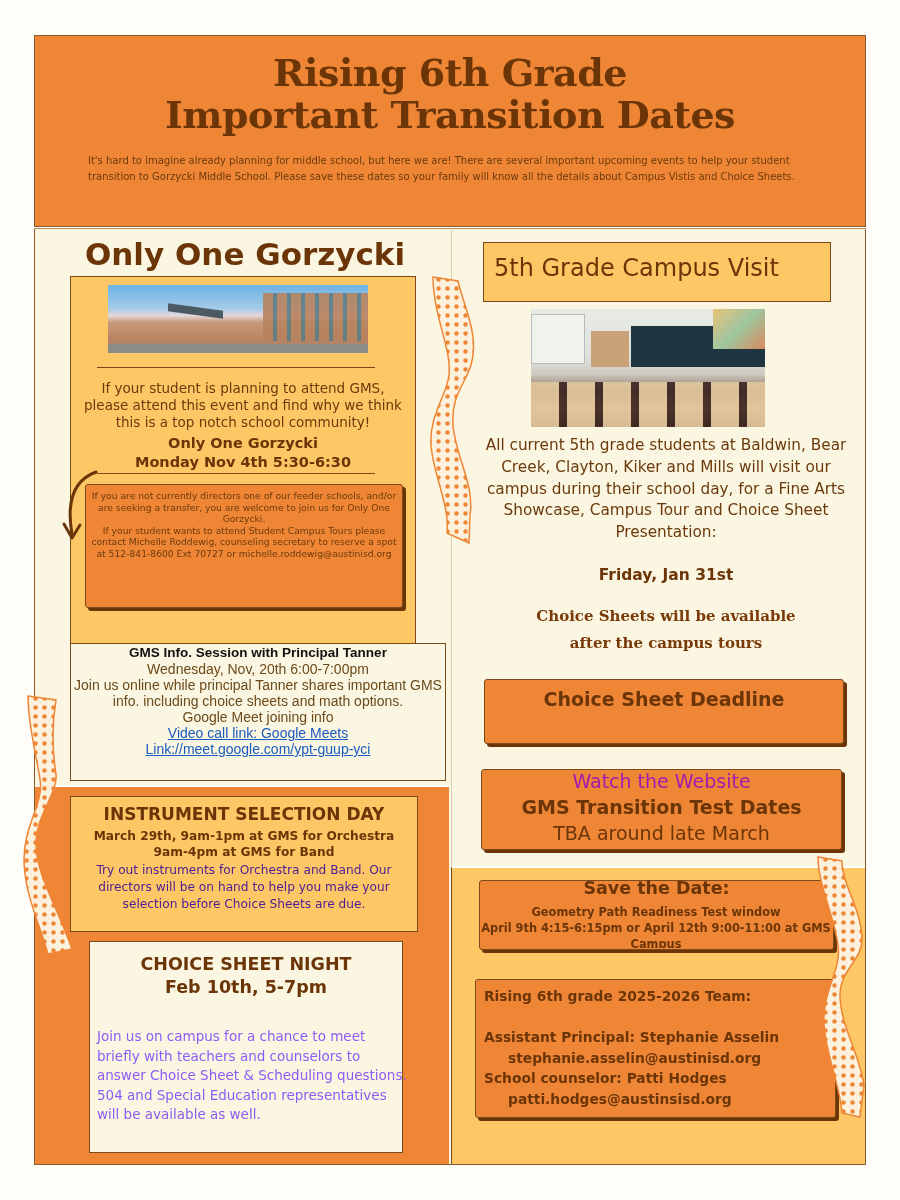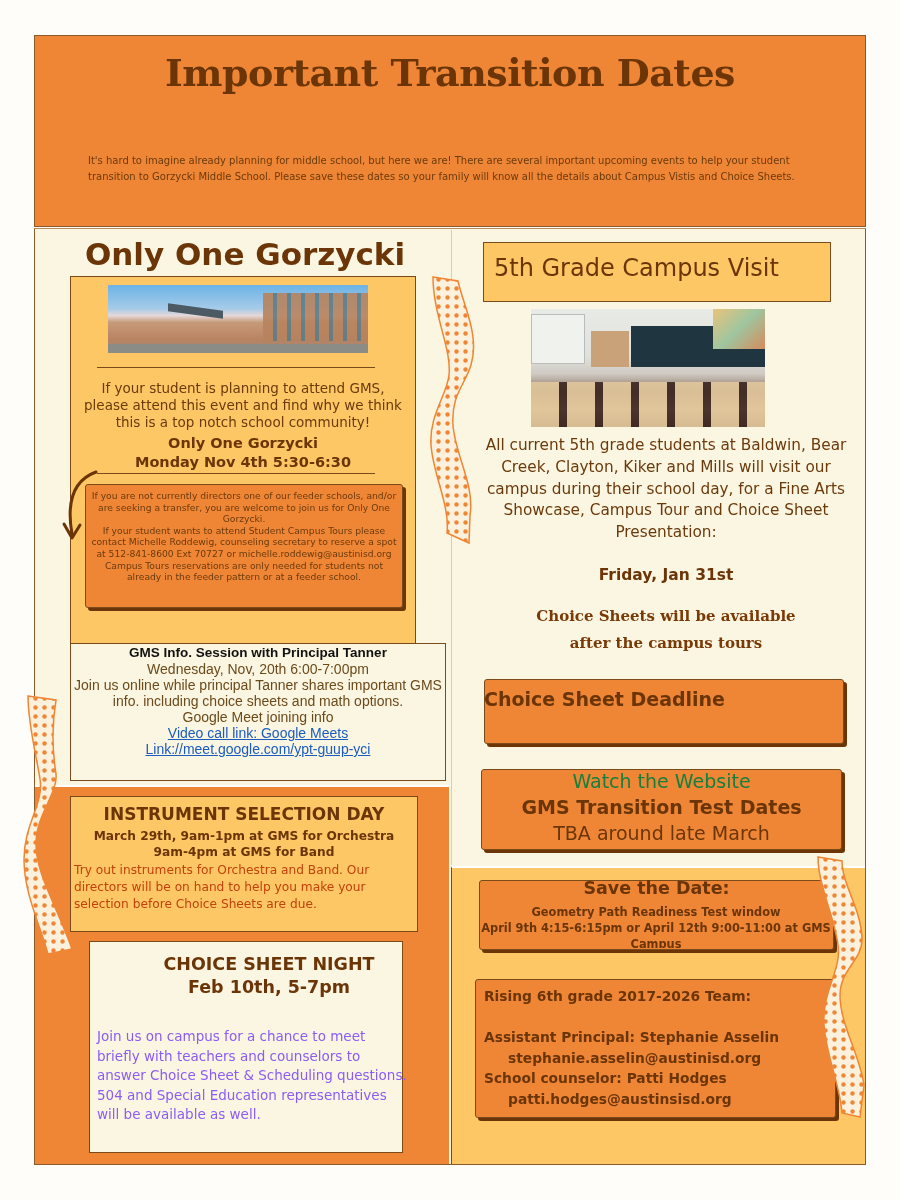--- a/index.html
+++ b/index.html
@@ -39,66 +39,67 @@
 
   .info-box { left: 70px; top: 643px; width: 376px; height: 138px; background: #fbf6e1; border: 1px solid #7a4a1a; }
   .info-title { left: 70px; top: 645px; width: 376px; text-align: center; font-family: "Liberation Sans", sans-serif; font-weight: bold; font-size: 13.5px; color: #111; }
   .info-text { left: 70px; top: 661px; width: 376px; text-align: center; font-family: "Liberation Sans", sans-serif; font-size: 14px; line-height: 16px; color: #6b4a1c; }
   .info-link { color: #1a5bc0; text-decoration: underline; cursor: pointer; display: block; }
 
   .left-orange { left: 35px; top: 785px; width: 414px; height: 379px; background: #ef8635; border-top: 2px solid #fff; }
   .instr-box { left: 70px; top: 796px; width: 348px; height: 136px; background: #fdc765; border: 1px solid #7a4a1a; }
   .instr-title { left: 70px; top: 804px; width: 348px; text-align: center; font-weight: bold; font-size: 17px; color: #6b3508; }
   .instr-sub { left: 70px; top: 828px; width: 348px; text-align: center; font-weight: bold; font-size: 12.2px; line-height: 16px; color: #6b3508; }
-  .instr-text { left: 74px; top: 862px; width: 340px; font-size: 12.2px; line-height: 17px; color: #c2410c; }
+  .instr-text { left: 74px; top: 862px; width: 340px; text-align: center; font-size: 12.2px; line-height: 17px; color: #4c1d95; }
 
   .night-box { left: 89px; top: 941px; width: 314px; height: 212px; background: #fbf6e1; border: 1px solid #7a4a1a; }
-  .night-title { left: 89px; top: 953px; width: 360px; text-align: center; font-weight: bold; font-size: 17.5px; line-height: 23px; color: #6b3508; }
+  .night-title { left: 89px; top: 953px; width: 314px; text-align: center; font-weight: bold; font-size: 17.5px; line-height: 23px; color: #6b3508; }
   .night-text { left: 97px; top: 1027px; width: 310px; font-size: 13.5px; line-height: 19.5px; color: #8b5cf6; }
 
   
   .campus-head { left: 483px; top: 242px; width: 348px; height: 60px; background: #fdc765; border: 1px solid #7a4a1a; }
   .campus-title { left: 494px; top: 254px; width: 330px; font-size: 24px; color: #6b3508; }
   .class-img { left: 531px; top: 309px; width: 234px; height: 118px; overflow: hidden;
     background: linear-gradient(180deg, #e8eae6 0%, #dfe2dc 40%, #cfcac2 55%, #8b7260 70%, #d6b993 85%, #6f5240 100%); }
   .class-img .screen { position:absolute; left:0; top:5px; width:54px; height:50px; background:#f0f2ee; border:1px solid #bbb; }
   .class-img .cork { position:absolute; left:60px; top:22px; width:38px; height:36px; background:#c9a27a; }
   .class-img .board { position:absolute; left:100px; top:17px; width:134px; height:41px; background:#1f3640; }
   .class-img .map { position:absolute; right:0; top:0; width:52px; height:40px; background: linear-gradient(135deg,#e9c37a,#9ec6a0,#d88a5a); }
   .class-img .desks { position:absolute; left:0; bottom:0; width:100%; height:45px;
     background: repeating-linear-gradient(90deg, #e2c79c 0 28px, #3b2521 28px 36px); opacity:.9; }
   .campus-text { left: 483px; top: 435px; width: 366px; text-align: center; font-size: 15.3px; line-height: 21.8px; color: #6b3a0c; }
   .campus-date { left: 483px; top: 566px; width: 366px; text-align: center; font-weight: bold; font-size: 15.5px; color: #6b3508; }
   .choice-avail { left: 483px; top: 603px; width: 366px; text-align: center; font-family: "DejaVu Serif", serif; font-weight: bold; font-size: 15px; line-height: 27px; color: #7a3a08; }
 
   .deadline-box { left: 484px; top: 679px; width: 360px; height: 65px; background: #ef8635; border: 1px solid #7a4a1a; border-radius: 3px; box-shadow: 3px 3px 0 #6b3508; }
-  .deadline-text { left: 484px; top: 686px; width: 360px; font-weight: bold; font-size: 19px; line-height: 27px; color: #6b3508; }
+  .deadline-text { left: 484px; top: 686px; width: 360px; text-align: center; font-weight: bold; font-size: 19px; line-height: 27px; color: #6b3508; }
 
   .website-box { left: 481px; top: 769px; width: 361px; height: 81px; background: #ef8635; border: 1px solid #7a4a1a; border-radius: 3px; box-shadow: 3px 3px 0 #6b3508; }
-  .website-l1 { left: 481px; top: 768px; width: 361px; text-align: center; font-size: 19px; line-height: 26px; color: #15803d; }
+  .website-l1 { left: 481px; top: 768px; width: 361px; text-align: center; font-size: 19px; line-height: 26px; color: #a21caf; }
   .website-l2 { left: 481px; top: 794px; width: 361px; text-align: center; font-weight: bold; font-size: 19px; line-height: 26px; color: #6b3508; }
   .website-l3 { left: 481px; top: 820px; width: 361px; text-align: center; font-size: 19px; line-height: 26px; color: #6b3508; }
 
   .right-yellow { left: 451px; top: 866px; width: 414px; height: 298px; background: #fdc765; border-top: 2px solid #fff; border-left: 1px solid #7a4a1a; }
   .save-box { left: 479px; top: 880px; width: 355px; height: 70px; background: #ef8635; border: 1px solid #7a4a1a; border-radius: 3px; box-shadow: 3px 3px 0 #6b3508; overflow: hidden; }
   .save-title { left: 479px; top: 878px; width: 355px; text-align: center; font-weight: bold; font-size: 17.5px; color: #6b3508; }
   .save-text { left: 472px; top: 904px; width: 368px; text-align: center; font-weight: bold; font-size: 11.4px; line-height: 16px; color: #6b3508; height: 44px; overflow: hidden; }
 
   .team-box { left: 475px; top: 979px; width: 361px; height: 139px; background: #ef8635; border: 1px solid #7a4a1a; border-radius: 3px; box-shadow: 3px 3px 0 #6b3508; }
   .team-text { left: 484px; top: 986px; width: 345px; font-weight: bold; font-size: 13.8px; line-height: 20.6px; color: #6b3508; white-space: pre; }
 
   .ribbon { position: absolute; }
 </style>
 </head>
 <body>
 
 <div class="abs poster"></div>
 
 <div class="abs header"></div>
 <div class="abs title">
+  <div>Rising 6th Grade</div>
   <div>Important Transition Dates</div>
 </div>
 <div class="abs intro">It's hard to imagine already planning for middle school, but here we are! There are several important upcoming events to help your student transition to Gorzycki Middle School. Please save these dates so your family will know all the details about Campus Vistis and Choice Sheets.</div>
 <div class="abs hdr-divider"></div>
 
 <div class="abs col-left-bg"></div>
 <div class="abs col-right-bg"></div>
 
 <div class="abs only-one-title">Only One Gorzycki</div>
 <div class="abs gorz-box"></div>
@@ -117,21 +118,20 @@
 
 <svg class="abs arrow" viewBox="0 0 40 75">
   <path d="M36 2 C 14 10, 6 30, 12 64" stroke="#6b3508" stroke-width="3" fill="none" stroke-linecap="round"></path>
   <path d="M4 54 L12 68 L20 55" stroke="#6b3508" stroke-width="3" fill="none" stroke-linecap="round" stroke-linejoin="round"></path>
 </svg>
 
 <div class="abs feeder-box"></div>
 <div class="abs feeder-text">
   <div>If you are not currently directors one of our feeder schools, and/or are seeking a transfer, you are welcome to join us for Only One Gorzycki.</div>
   <div>If your student wants to attend Student Campus Tours please contact Michelle Roddewig, counseling secretary to reserve a spot at 512-841-8600 Ext 70727 or michelle.roddewig@austinisd.org</div>
-  <div>Campus Tours reservations are only needed for students not already in the feeder pattern or at a feeder school.</div>
 </div>
 
 <div class="abs info-box"></div>
 <div class="abs info-title">GMS Info. Session with Principal Tanner</div>
 <div class="abs info-text">
   <div>Wednesday, Nov, 20th 6:00-7:00pm</div>
   <div>Join us online while principal Tanner shares important GMS info. including choice sheets and math options.</div>
   <div>Google Meet joining info</div>
   <a class="info-link">Video call link: Google Meets</a>
   <a class="info-link">Link://meet.google.com/ypt-guup-yci</a>
@@ -181,21 +181,21 @@
 
 <div class="abs right-yellow"></div>
 <div class="abs save-box"></div>
 <div class="abs save-title">Save the Date:</div>
 <div class="abs save-text">
   <div>Geometry Path Readiness Test window</div>
   <div>April 9th 4:15-6:15pm or April 12th 9:00-11:00 at GMS Campus</div>
 </div>
 
 <div class="abs team-box"></div>
-<div class="abs team-text">Rising 6th grade 2017-2026 Team:
+<div class="abs team-text">Rising 6th grade 2025-2026 Team:
 
 Assistant Principal: Stephanie Asselin
      stephanie.asselin@austinisd.org
 School counselor: Patti Hodges
      patti.hodges@austinsisd.org</div>
 
 <svg class="ribbon" style="left:425px;top:275px;width:60px;height:270px;" viewBox="0 0 60 270">
   <defs>
     <pattern id="dots1" width="9" height="9" patternUnits="userSpaceOnUse">
       <rect width="9" height="9" fill="#fbf1dc"></rect>

